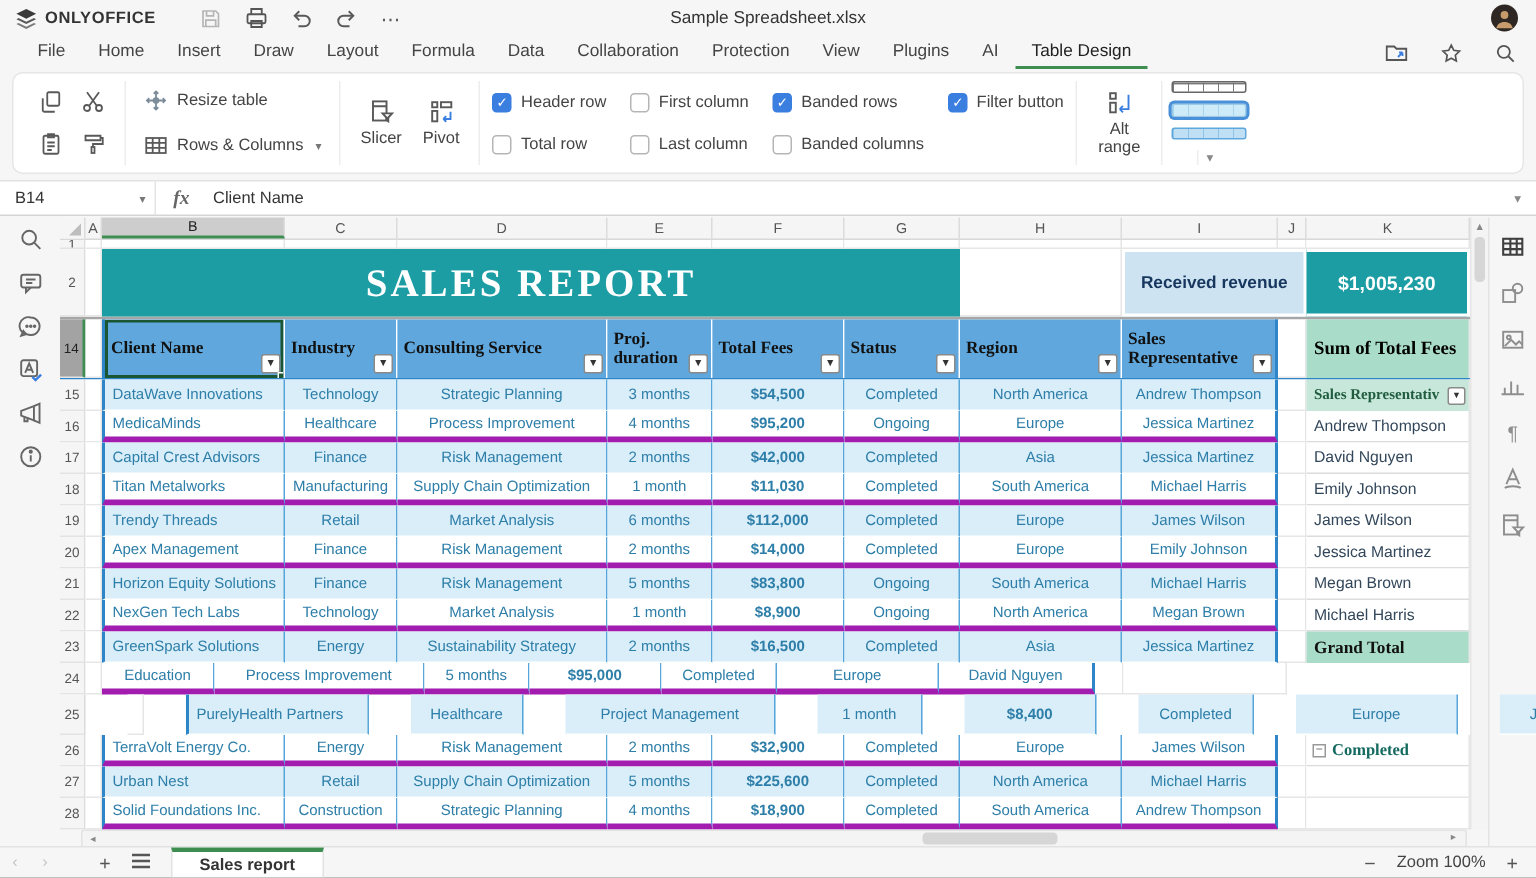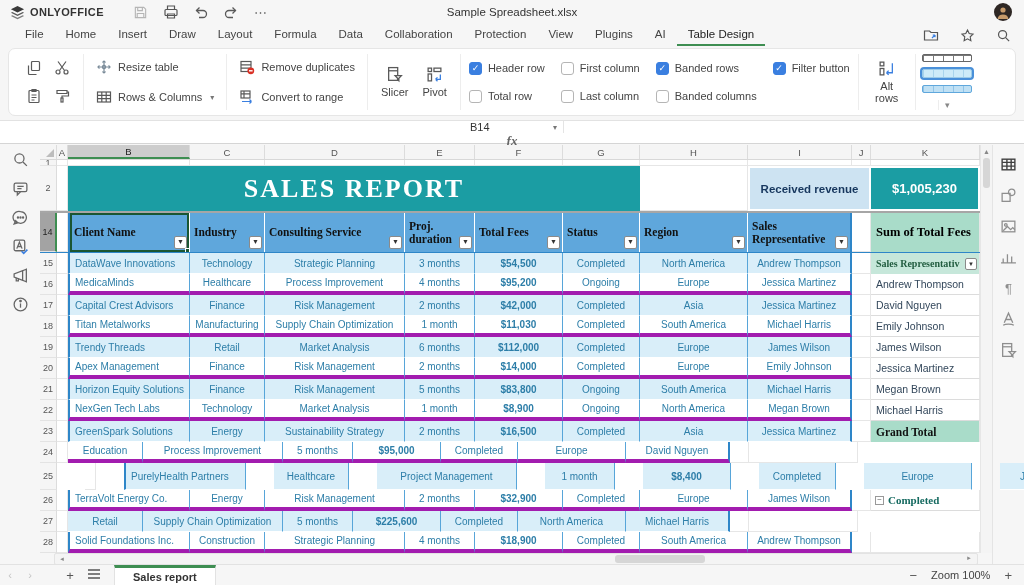--- a/index.html
+++ b/index.html
@@ -44,21 +44,21 @@
       background-image:linear-gradient(#777 1px,transparent 1px),linear-gradient(90deg,#777 1px,transparent 1px);background-size:10px 7px;}
   .t2{border:1px solid #9CCBE8;background-color:#fff;
       background-image:linear-gradient(90deg,#A8D4EC 1px,transparent 1px),repeating-linear-gradient(180deg,#CDEBF8 0 7px,#ffffff 7px 14px);
       background-size:10px 100%,100% 100%;box-shadow:0 0 0 2px #4A90D9;}
   .t3{border:1px solid #5FA7DC;background-color:#fff;
       background-image:linear-gradient(90deg,#8FC3E8 1px,transparent 1px),repeating-linear-gradient(180deg,#BFE0F4 0 7px,#ffffff 7px 14px);
       background-size:10px 100%,100% 100%;}
   .garrow{width:16px;height:36px;border-left:1px solid #EDEDED;display:flex;align-items:center;justify-content:center;color:#888;font-size:9px;cursor:pointer;}
   
   .fbar{position:absolute;top:120px;left:0;right:0;height:24px;background:#fff;border-top:1px solid #E2E2E2;border-bottom:1px solid #D5D5D5;
-        display:flex;align-items:center;box-sizing:border-box;flex-direction:column;}
+        display:flex;align-items:center;box-sizing:border-box;}
   .namebox{width:104px;height:100%;display:flex;align-items:center;justify-content:space-between;padding:0 6px 0 10px;border-right:1px solid #E4E4E4;
            font-size:11px;color:#333;cursor:pointer;box-sizing:border-box;}
   .fxsym{width:34px;text-align:center;font-family:"Liberation Serif",serif;font-style:italic;font-weight:bold;font-size:13px;color:#666;}
   .fvalue{flex:1;font-size:11px;color:#333;padding-left:4px;}
   .fchev{padding-right:10px;color:#888;font-size:9px;cursor:pointer;}
   
   .workspace{position:absolute;top:145px;left:0;right:0;bottom:20px;background:#F6F6F6;}
   .side-left{position:absolute;left:0;top:0;bottom:0;width:40px;display:flex;flex-direction:column;align-items:center;padding-top:3px;gap:7px;box-sizing:border-box;}
   .sicon{width:24px;height:22px;display:flex;align-items:center;justify-content:center;cursor:pointer;}
   .side-right{position:absolute;right:0;top:0;bottom:0;width:32px;border-left:1px solid #E4E4E4;display:flex;flex-direction:column;align-items:center;
@@ -271,39 +271,20 @@
       <button class="textbtn">
         <svg width="16" height="16" viewBox="0 0 16 16" fill="none" stroke="#595959" stroke-width="1.2">
           <rect x="1.5" y="3" width="13" height="10"></rect>
             <path d="M1.5 6.3h13M1.5 9.6h13M5.8 3v10M10.2 3v10"></path>
         </svg>
         <span>Rows &amp; Columns</span>
         <span class="chev">▾</span>
       </button>
     </div>
 
-    <div class="rgroup">
-      <button class="textbtn">
-        <svg width="16" height="16" viewBox="0 0 16 16" fill="none" stroke="#595959" stroke-width="1.2">
-          <rect x="2" y="2.5" width="10" height="10"></rect>
-            <path d="M2 5.8h10M2 9.1h10"></path>
-          <circle cx="11.8" cy="11.8" r="3.4" fill="#D93025" stroke="none"></circle>
-            <path d="M10 11.8h3.6" stroke="#fff" stroke-width="1.4"></path>
-        </svg>
-        <span>Remove duplicates</span>
-      </button>
-      <button class="textbtn">
-        <svg width="16" height="16" viewBox="0 0 16 16" fill="none" stroke="#595959" stroke-width="1.2">
-          <rect x="2" y="2" width="9" height="7"></rect>
-            <path d="M2 4.8h9M5 2v7"></path>
-            <path d="M3 12.5h9.5m0 0-2-2m2 2-2 2" stroke="#3A7FE0"></path>
-        </svg>
-        <span>Convert to range</span>
-      </button>
-    </div>
 
     <div class="rgroup bigbtns">
       <button class="bigbtn">
         <svg width="17" height="17" viewBox="0 0 16 16" fill="none" stroke="#595959" stroke-width="1.2">
           <rect x="2.5" y="1.5" width="8.5" height="12"></rect>
             <path d="M2.5 4.5h8.5"></path>
             <path d="M8.5 9h6l-2.4 2.6v2.4l-1.2-1v-1.4z" fill="#fff"></path>
         </svg>
         <span>Slicer</span>
       </button>
@@ -351,21 +332,21 @@
         </div>
     </div>
 
     <div class="rgroup" style="justify-content:center;">
       <button class="bigbtn">
         <svg width="17" height="17" viewBox="0 0 16 16" fill="none" stroke="#595959" stroke-width="1.2">
           <rect x="2" y="2" width="3.5" height="3.5"></rect>
             <rect x="2" y="8" width="3.5" height="6"></rect>
           <path d="M13.5 3v9H8m0 0 2-2m-2 2 2 2" stroke="#3A7FE0"></path>
         </svg>
-        <span class="altlabel" style="width:30px;white-space:normal;">Alt rows</span>
+        <span class="altlabel" style="width:30px;white-space:normal;">Alt range</span>
       </button>
     </div>
 
     <div class="rgroup gallery">
       <div class="thumb t1"></div>
       <div class="thumb t2"></div>
       <div class="thumb t3"></div>
       <div class="garrow">▾</div>
     </div>
   </div>
@@ -677,20 +658,21 @@
             <div class="cell td last" style="width: 104px;">James Wilson</div>
             <div class="cell plain" style="width: 19px;"></div>
             <div class="cell kc pcomp" style="width: 109px;">
               <span class="minusbox">−</span>
               <span>Completed</span>
             </div>
           </div>
           <div class="grow band" style="height: 21px;">
             <div class="cell rn">27</div>
             <div class="cell plain" style="width: 11px;"></div>
+            <div class="cell td al first" style="width: 122px;">Urban Nest</div>
             <div class="cell td" style="width: 75px;">Retail</div>
             <div class="cell td" style="width: 140px;">Supply Chain Optimization</div>
             <div class="cell td" style="width: 70px;">5 months</div>
             <div class="cell td fee" style="width: 88px;">$225,600</div>
             <div class="cell td" style="width: 77px;">Completed</div>
             <div class="cell td" style="width: 108px;">North America</div>
             <div class="cell td last" style="width: 104px;">Michael Harris</div>
             <div class="cell plain" style="width: 19px;"></div>
             <div class="cell plain" style="width: 109px;"></div>
           </div>

